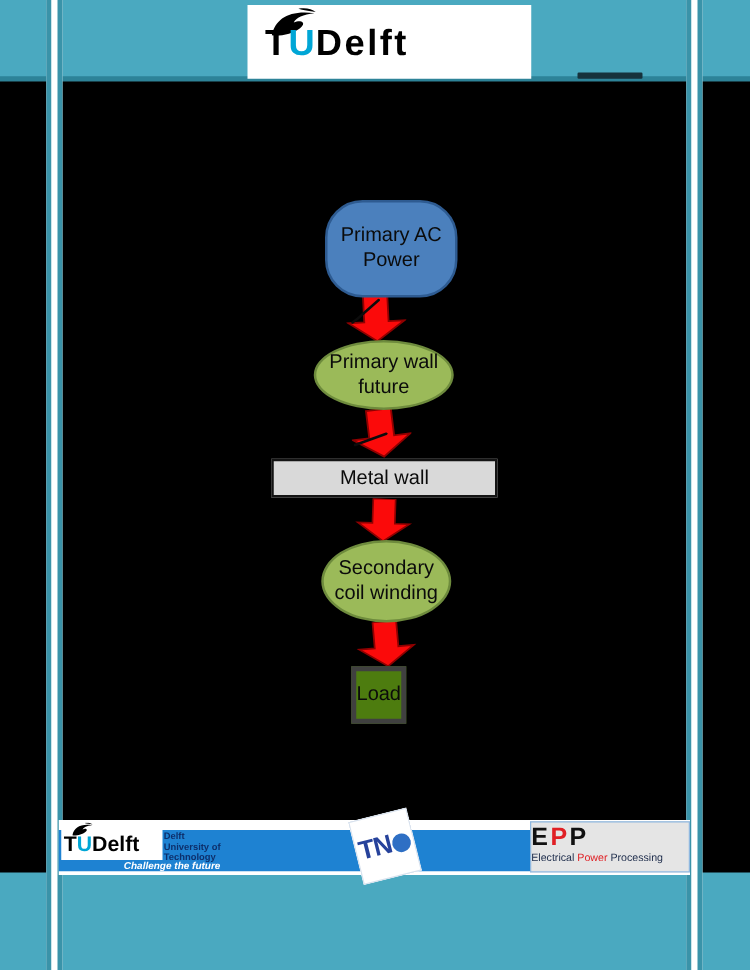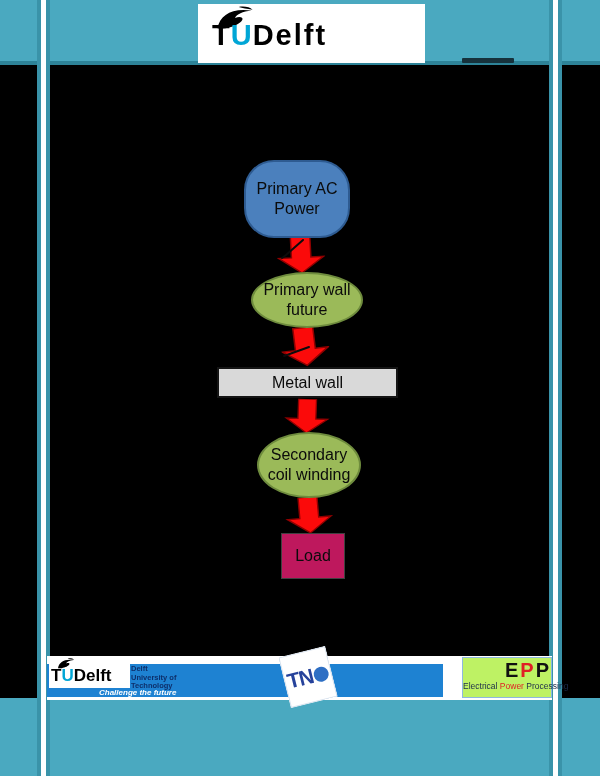--- a/index.html
+++ b/index.html
@@ -23,25 +23,25 @@
   .tu-row .u { color:#00a6d6; }
   .tu-row .delft { font-weight:600; letter-spacing:2px; }
   .header-sub { position:absolute; left:11px; top:46px; font-size:10.5px; font-weight:bold; color:#0e2a5e; letter-spacing:0.55px; white-space:nowrap; }
 
   
   .smudge { position:absolute; left:462px; top:58px; width:52px; height:5px; background:#16323c; z-index:4; border-radius:1px; }
 
   
   .node { position:absolute; display:flex; flex-direction:column; align-items:center; justify-content:center;
           text-align:center; color:#0b0b0b; font-size:16px; line-height:20px; z-index:5; }
-  .node-source { left:244px; top:160px; width:106px; height:78px; background:#4b80bd; border:2px solid #2e5b91; border-radius:30px; }
+  .node-source { left:260px; top:160px; width:106px; height:78px; background:#4b80bd; border:2px solid #2e5b91; border-radius:30px; }
   .node-coil1  { left:251px; top:272px; width:112px; height:56px; background:#9bba59; border:2px solid #6e8b3d; border-radius:50%; }
   .node-wall   { left:217px; top:367px; width:181px; height:31px; background:#d9d9d9; border:2px solid #141414; }
   .node-coil2  { left:257px; top:432px; width:104px; height:66px; background:#9bba59; border:2px solid #6e8b3d; border-radius:50%; }
-  .node-load   { left:281px; top:533px; width:64px;  height:46px; background:#be185d; border:1px solid #404040; }
+  .node-load   { left:281px; top:533px; width:44px;  height:46px; background:#4d7c0f; border:4px solid #404040; }
 
   .arrow { position:absolute; z-index:4; }
   .a1 { left:277px; top:236px; transform:rotate(-3deg); }
   .a2 { left:281px; top:326px; transform:rotate(-7deg); }
   .a3 { left:283px; top:399px; transform:rotate(2deg); }
   .a4 { left:285px; top:497px; transform:rotate(-5deg); }
 
   .lines-overlay { position:absolute; left:0; top:0; width:600px; height:776px; z-index:6; pointer-events:none; }
 
   
@@ -53,22 +53,22 @@
   .ft-tu-row .u { color:#00a6d6; }
   .ft-uni { position:absolute; left:84px; top:9px; color:#0d2f6b; font-size:7.5px; font-weight:bold; line-height:8.5px; white-space:nowrap; }
   .ft-tagline { position:absolute; left:52px; top:32px; color:#fff; font-size:8px; font-weight:bold; font-style:italic; white-space:nowrap;text-align:right; }
 
   .tno { position:absolute; left:237px; top:-5px; width:48px; height:52px; background:#fff;
          transform:rotate(-14deg); box-shadow:0 0 0 1px #d8e2ee inset;
          display:flex; align-items:center; justify-content:center; }
   .tno-letters { font-size:21px; font-weight:bold; color:#26429b; letter-spacing:-1px; display:flex; align-items:center; }
   .tno-o { width:15px; height:15px; border-radius:50%; background:#2e6fc4; display:inline-block; margin-left:1px; }
 
-  .epp-box { position:absolute; right:0; top:1px; width:90px; height:41px; background:#bef264;
-             border:1px solid #8fb8e0; text-align:right; }
+  .epp-box { position:absolute; right:0; top:1px; width:128px; height:41px; background:#e5e5e5;
+             border:1px solid #8fb8e0; text-align:left; }
   .epp-title { font-size:20px; font-weight:800; letter-spacing:2px; line-height:22px; margin-top:1px; color:#111; }
   .epp-title .red { color:#e02025; }
   .epp-sub { font-size:8.5px; color:#1c2b4a; line-height:10px; white-space:nowrap; }
   .epp-sub .red { color:#e02025; }
 </style>
 </head>
 <body>
 
 <div class="page">
 

